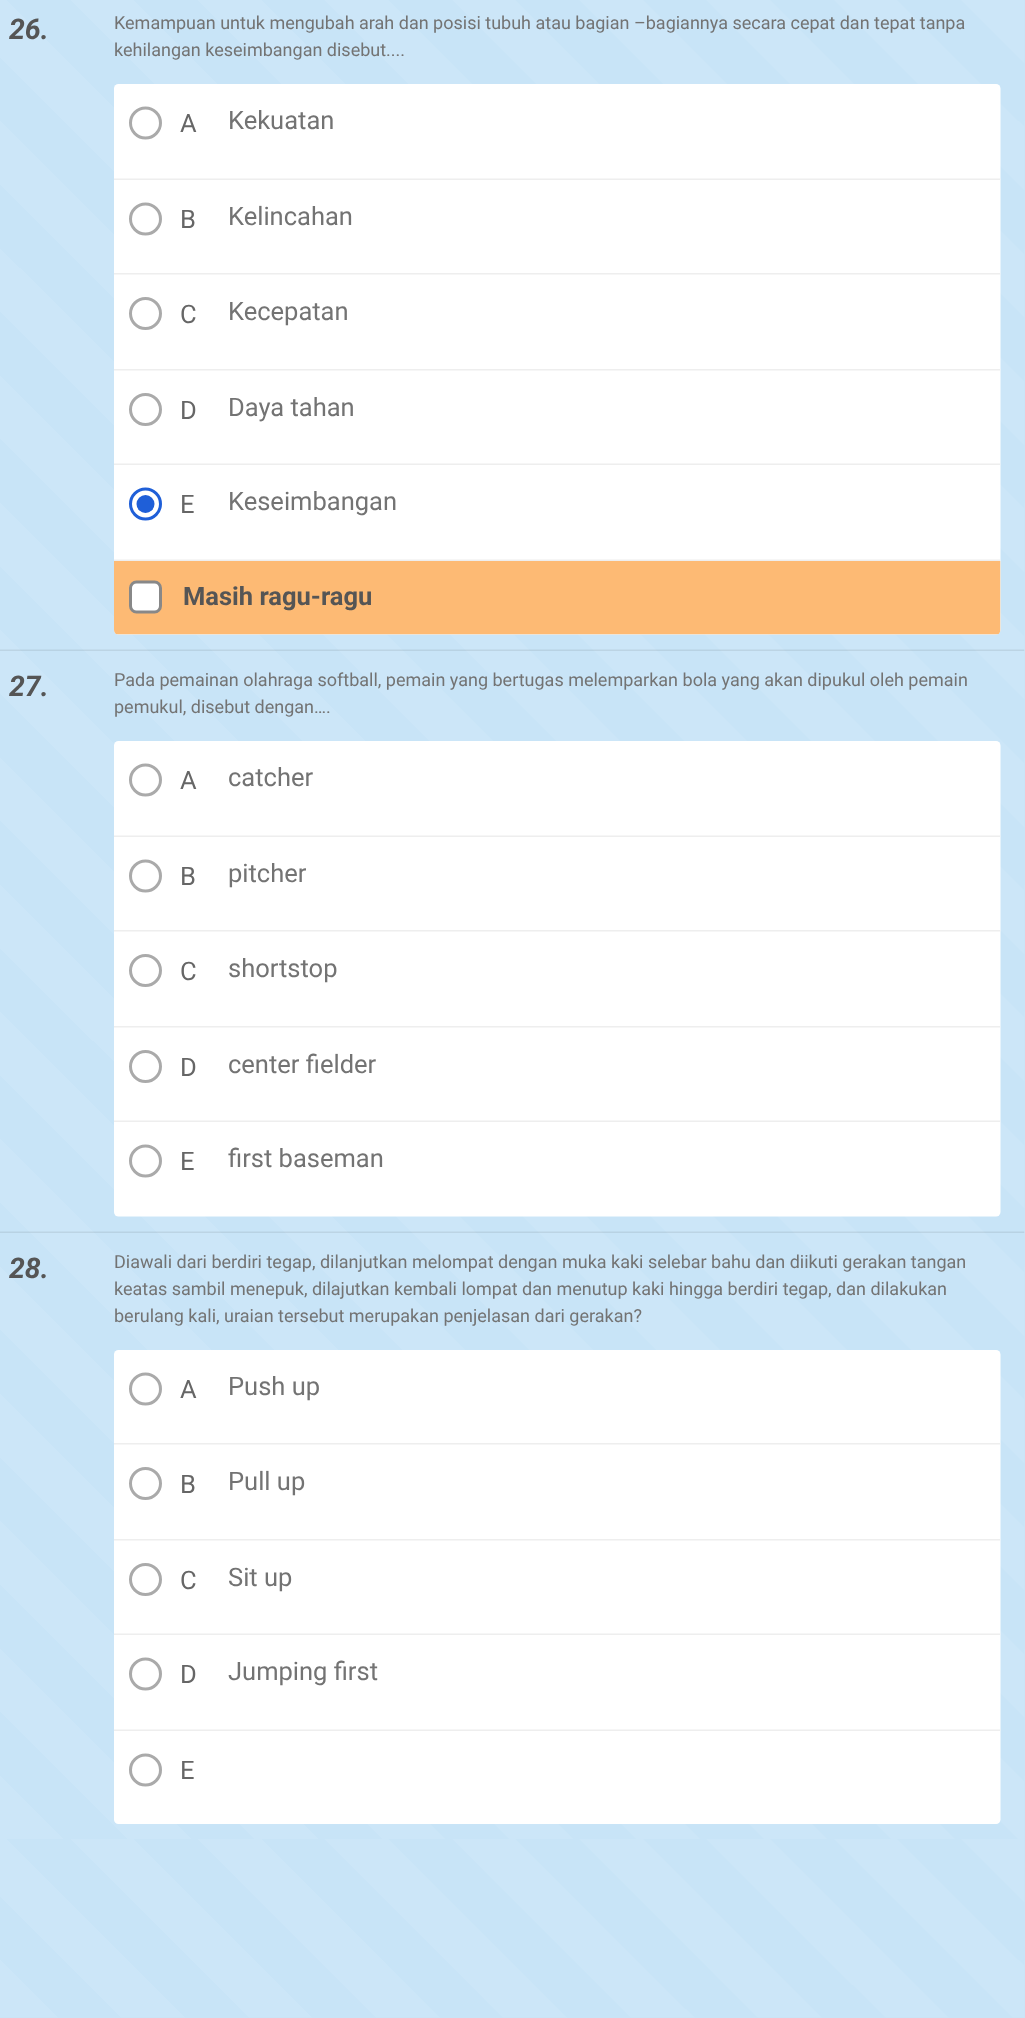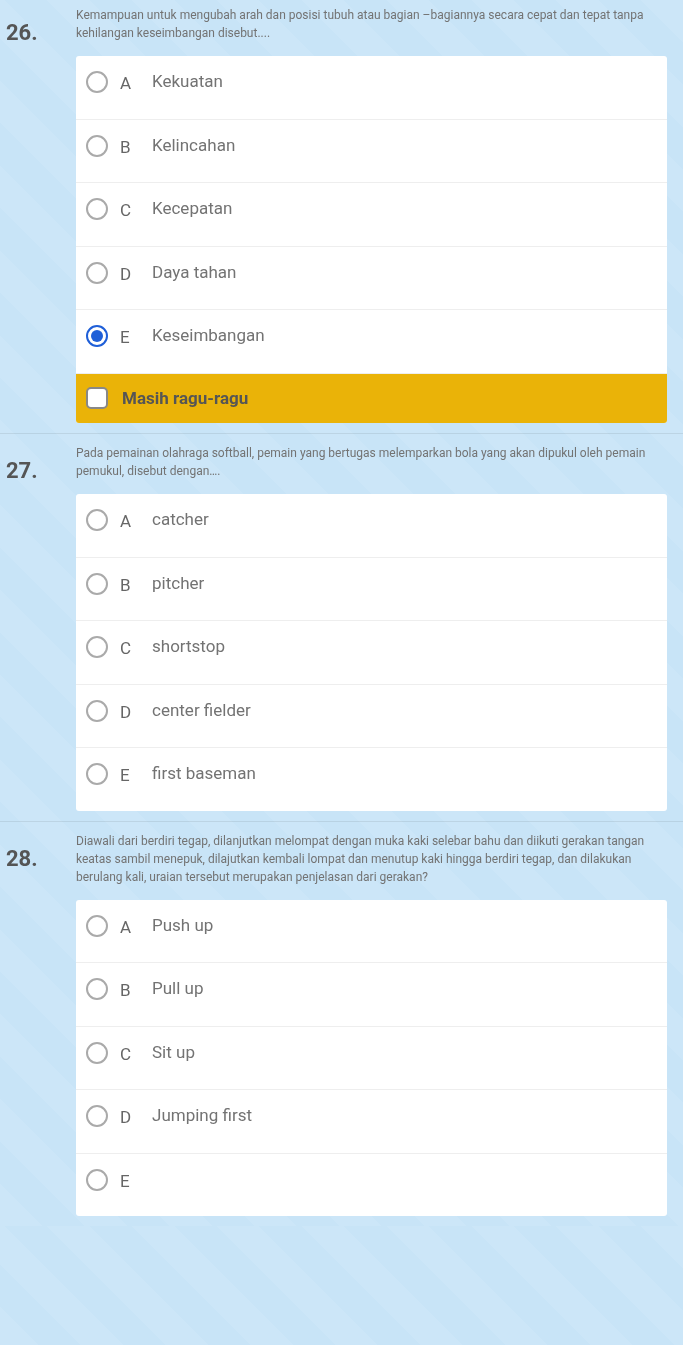--- a/index.html
+++ b/index.html
@@ -15,24 +15,25 @@
     line-height: 1.5;
   }
   .question-block {
     display: flex;
     border-top: 1px solid rgba(0,0,0,0.08);
     padding-top: 4px;
   }
   .question-block:first-child { border-top: none; padding-top: 0; }
   .q-number {
     flex: 0 0 76px;
-    padding: 16px 0 0 6px;
+    padding: 6px 0 0 6px;
     font-weight: 700;
     color: #555;
-    font-size: 22px;
+    font-size: 19px;
+    font-style: italic;
   }
   .q-body {
     flex: 1;
     padding: 6px 16px 10px 0;
   }
   .q-text {
     padding: 0 0 14px 0;
     color: #737373;
     font-size: 12px;
   }
@@ -79,21 +80,21 @@
     flex: 1;
     font-size: 17px;
     color: #737373;
     line-height: 1.3;
     padding-top: 0px;
   }
   .unsure-row {
     display: flex;
     align-items: center;
     gap: 14px;
-    background: #eab308;
+    background: #fdba74;
     padding: 12px 10px;
   }
   .checkbox-square {
     flex: 0 0 22px;
     width: 22px; height: 22px;
     border: 2px solid #888;
     border-radius: 5px;
     background: #fff;
     cursor: pointer;
   }

